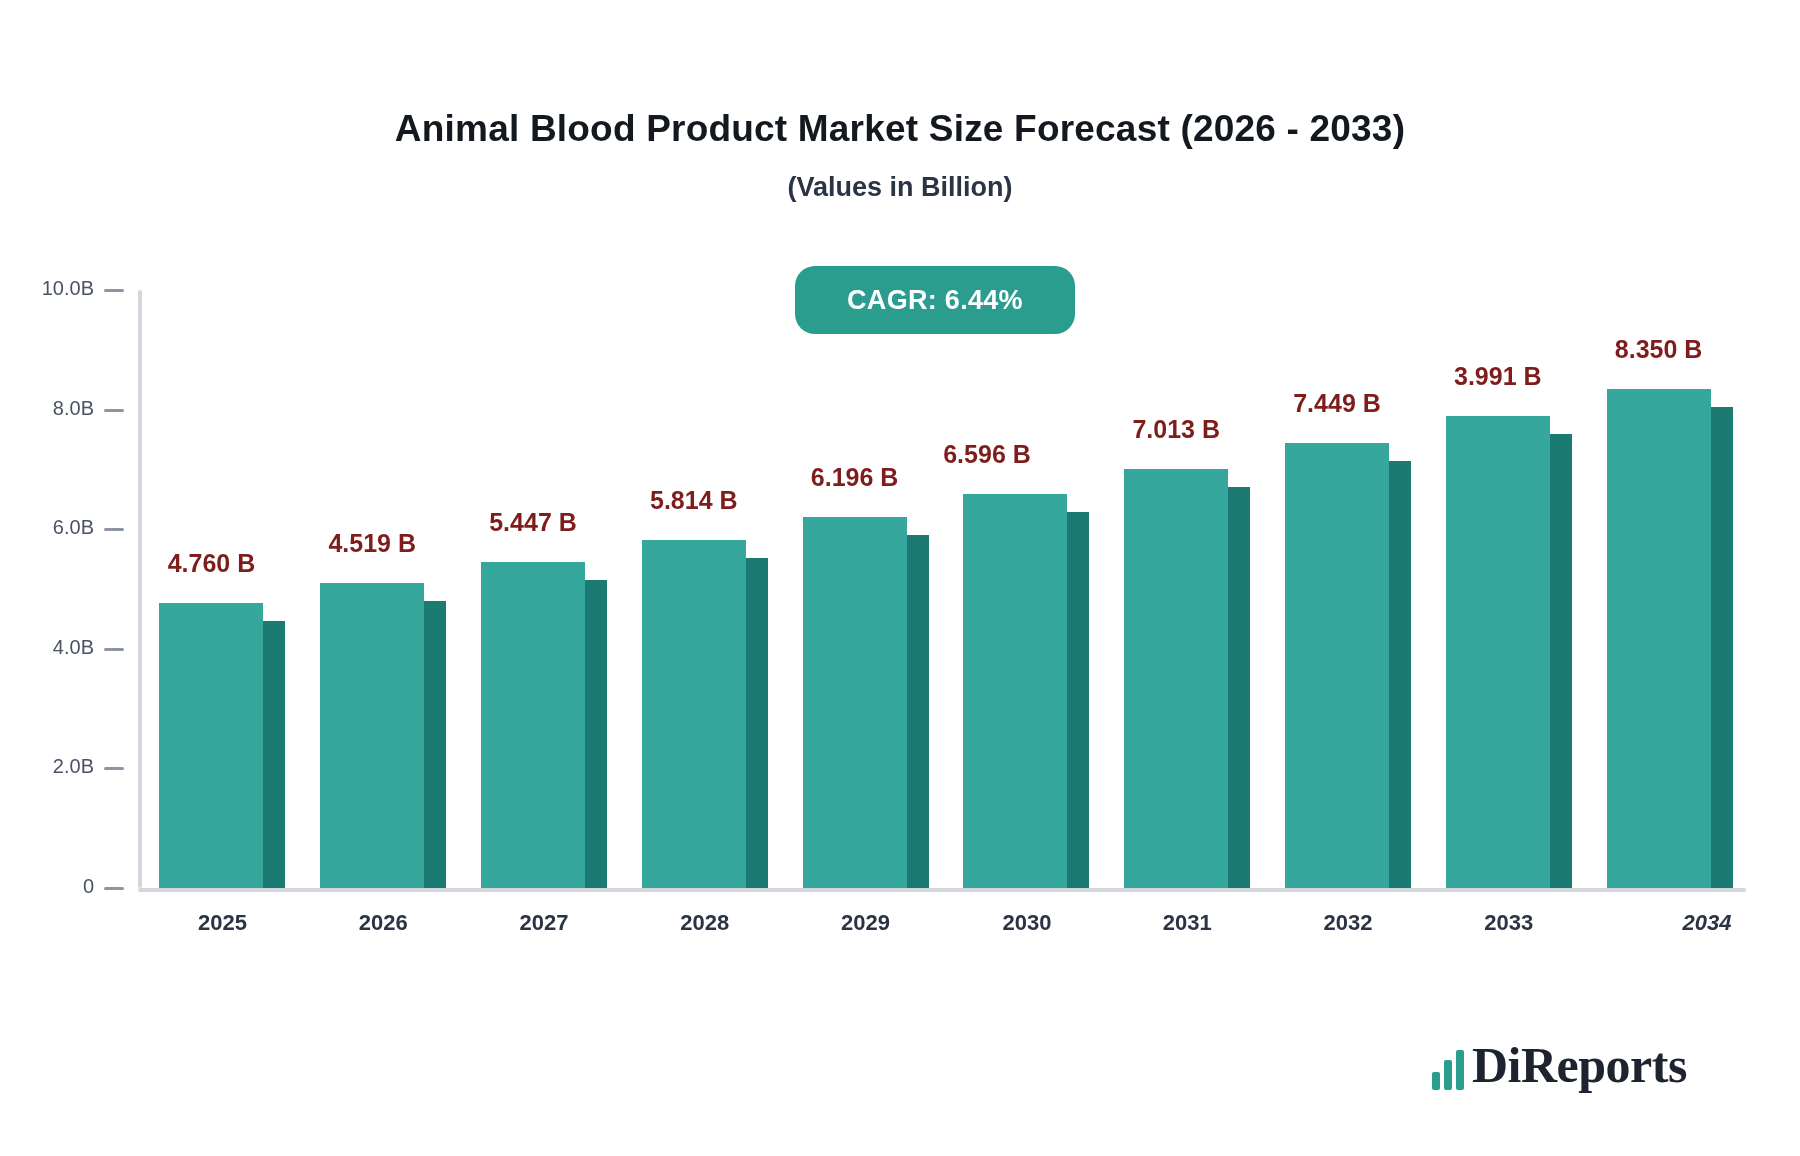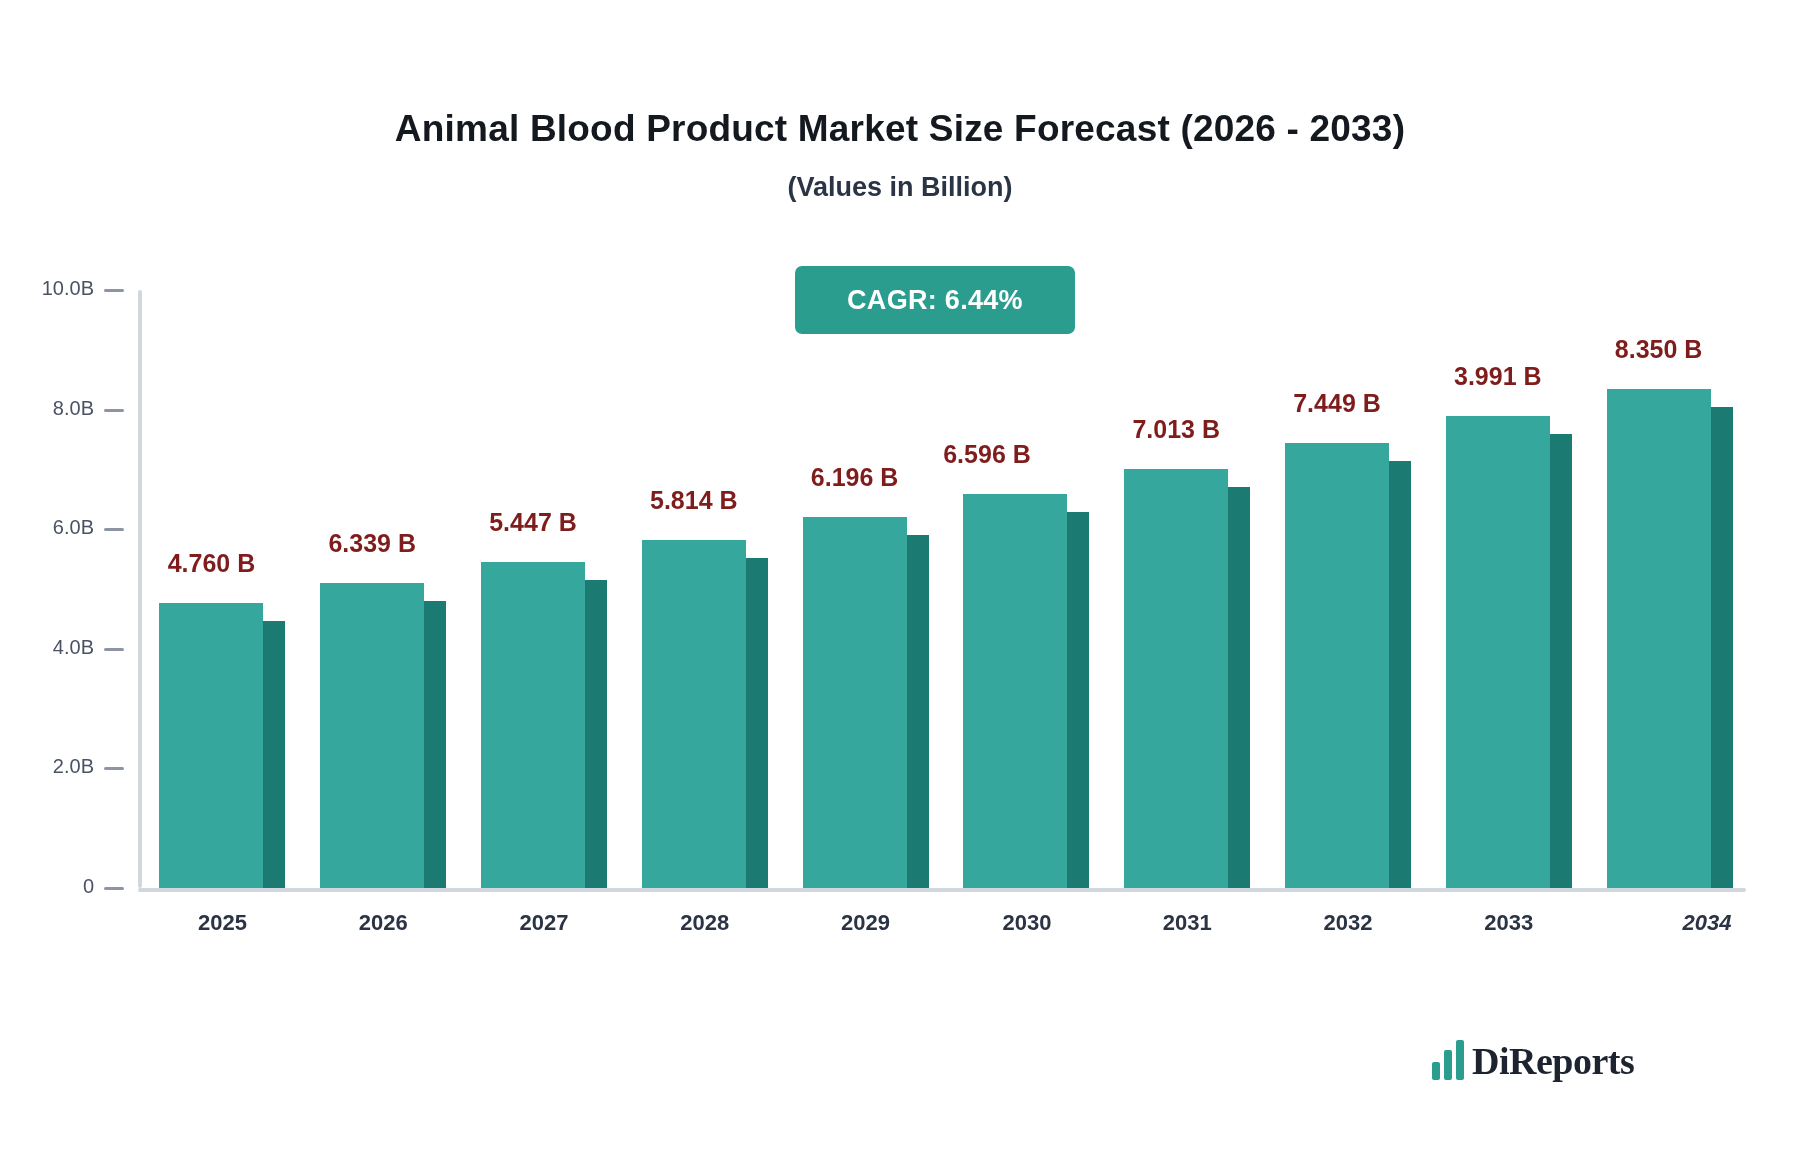--- a/index.html
+++ b/index.html
@@ -23,21 +23,21 @@
     position:absolute;left:0;top:172px;width:1800px;
     text-align:center;
     font-size:27px;font-weight:bold;color:#2b3445;
   }
 
   
   #cagr-badge{
     position:absolute;left:795px;top:266px;
     width:280px;height:68px;
     background:#2a9d8f;
-    border-radius:7px;
+    border-radius:20px;
     display:flex;align-items:center;justify-content:center;
     color:#ffffff;font-size:27px;font-weight:bold;
     letter-spacing:.3px;
   }
 
   
   #plot{
     position:absolute;
     left:138px;top:290px;
     width:1608px;height:598px;
@@ -95,21 +95,21 @@
     position:absolute;left:1432px;top:1040px;
     display:flex;align-items:flex-end;gap:8px;
   }
   #logo-mark{display:flex;align-items:flex-end;gap:4px;height:40px;}
   #logo-mark i{display:block;width:8px;background:#2a9d8f;border-radius:2px;}
   #logo-mark i.b1{height:18px;}
   #logo-mark i.b2{height:30px;}
   #logo-mark i.b3{height:40px;}
   #logo-text{
     font-family:"Liberation Serif","DejaVu Serif",serif;
-    font-size:38px;font-weight:bold;color:#1d2430;line-height:1;
+    font-size:50px;font-weight:bold;color:#1d2430;line-height:1;
     letter-spacing:-.5px;
   }
 </style>
 </head>
 <body>
 
 <div class="page">
 
   <div id="chart-title">Animal Blood Product Market Size Forecast (2026 - 2033)</div>
   <div id="chart-subtitle">(Values in Billion)</div>
@@ -124,21 +124,21 @@
     <div class="bars-layer" id="bars-layer">
         <div class="bar-group" style="left: 21.4px; width: 104px; height: 284.648px;">
           <div class="bar-front" style="height: 284.648px; background: rgb(53, 167, 156);"></div>
           <div class="bar-side" style="left: 104px; width: 22px; height: 266.648px; background: rgb(27, 123, 114);"></div>
         </div>
         <div class="bar-label" style="left: -46.6px; top: 259.352px;">4.760 B</div>
         <div class="bar-group" style="left: 182.2px; width: 104px; height: 304.741px;">
           <div class="bar-front" style="height: 304.741px; background: rgb(53, 167, 156);"></div>
           <div class="bar-side" style="left: 104px; width: 22px; height: 286.741px; background: rgb(27, 123, 114);"></div>
         </div>
-        <div class="bar-label" style="left: 114.2px; top: 239.259px;">6.339 B</div>
+        <div class="bar-label" style="left: 114.2px; top: 239.259px;">4.519 B</div>
         <div class="bar-group" style="left: 343px; width: 104px; height: 325.731px;">
           <div class="bar-front" style="height: 325.731px; background: rgb(53, 167, 156);"></div>
           <div class="bar-side" style="left: 104px; width: 22px; height: 307.731px; background: rgb(27, 123, 114);"></div>
         </div>
         <div class="bar-label" style="left: 275px; top: 218.269px;">5.447 B</div>
         <div class="bar-group" style="left: 503.8px; width: 104px; height: 347.677px;">
           <div class="bar-front" style="height: 347.677px; background: rgb(53, 167, 156);"></div>
           <div class="bar-side" style="left: 104px; width: 22px; height: 329.677px; background: rgb(27, 123, 114);"></div>
         </div>
         <div class="bar-label" style="left: 435.8px; top: 196.323px;">5.814 B</div>

